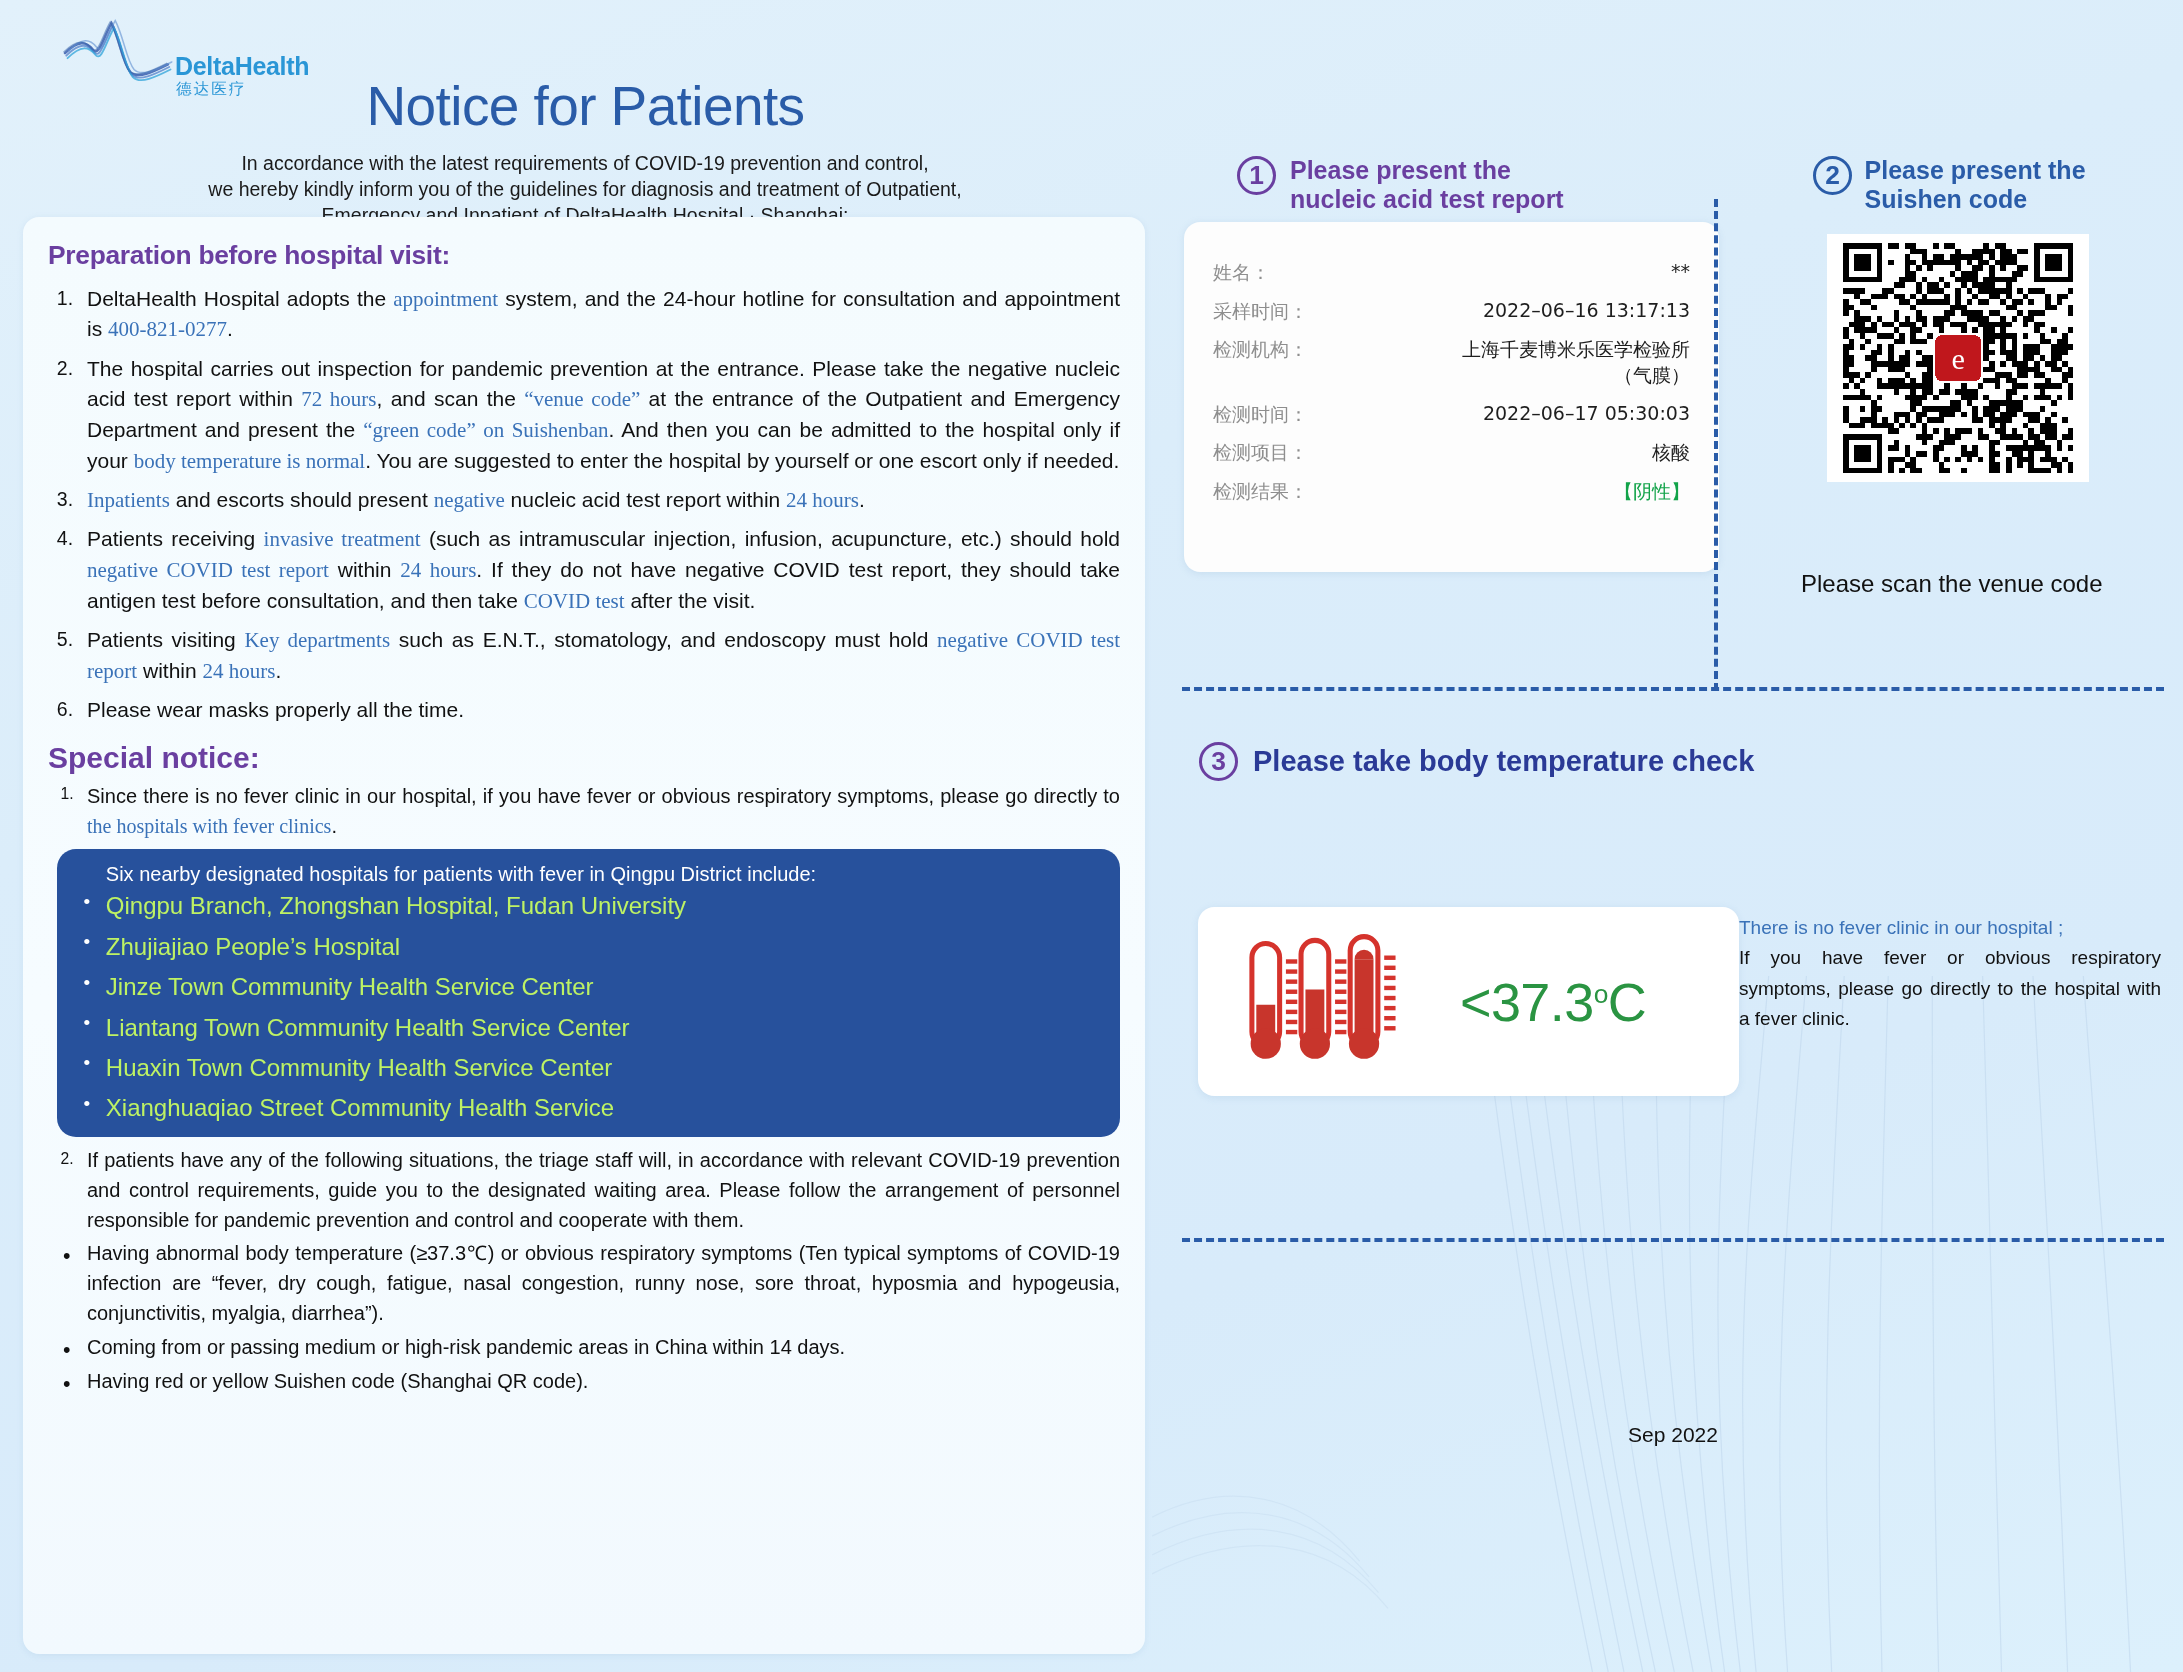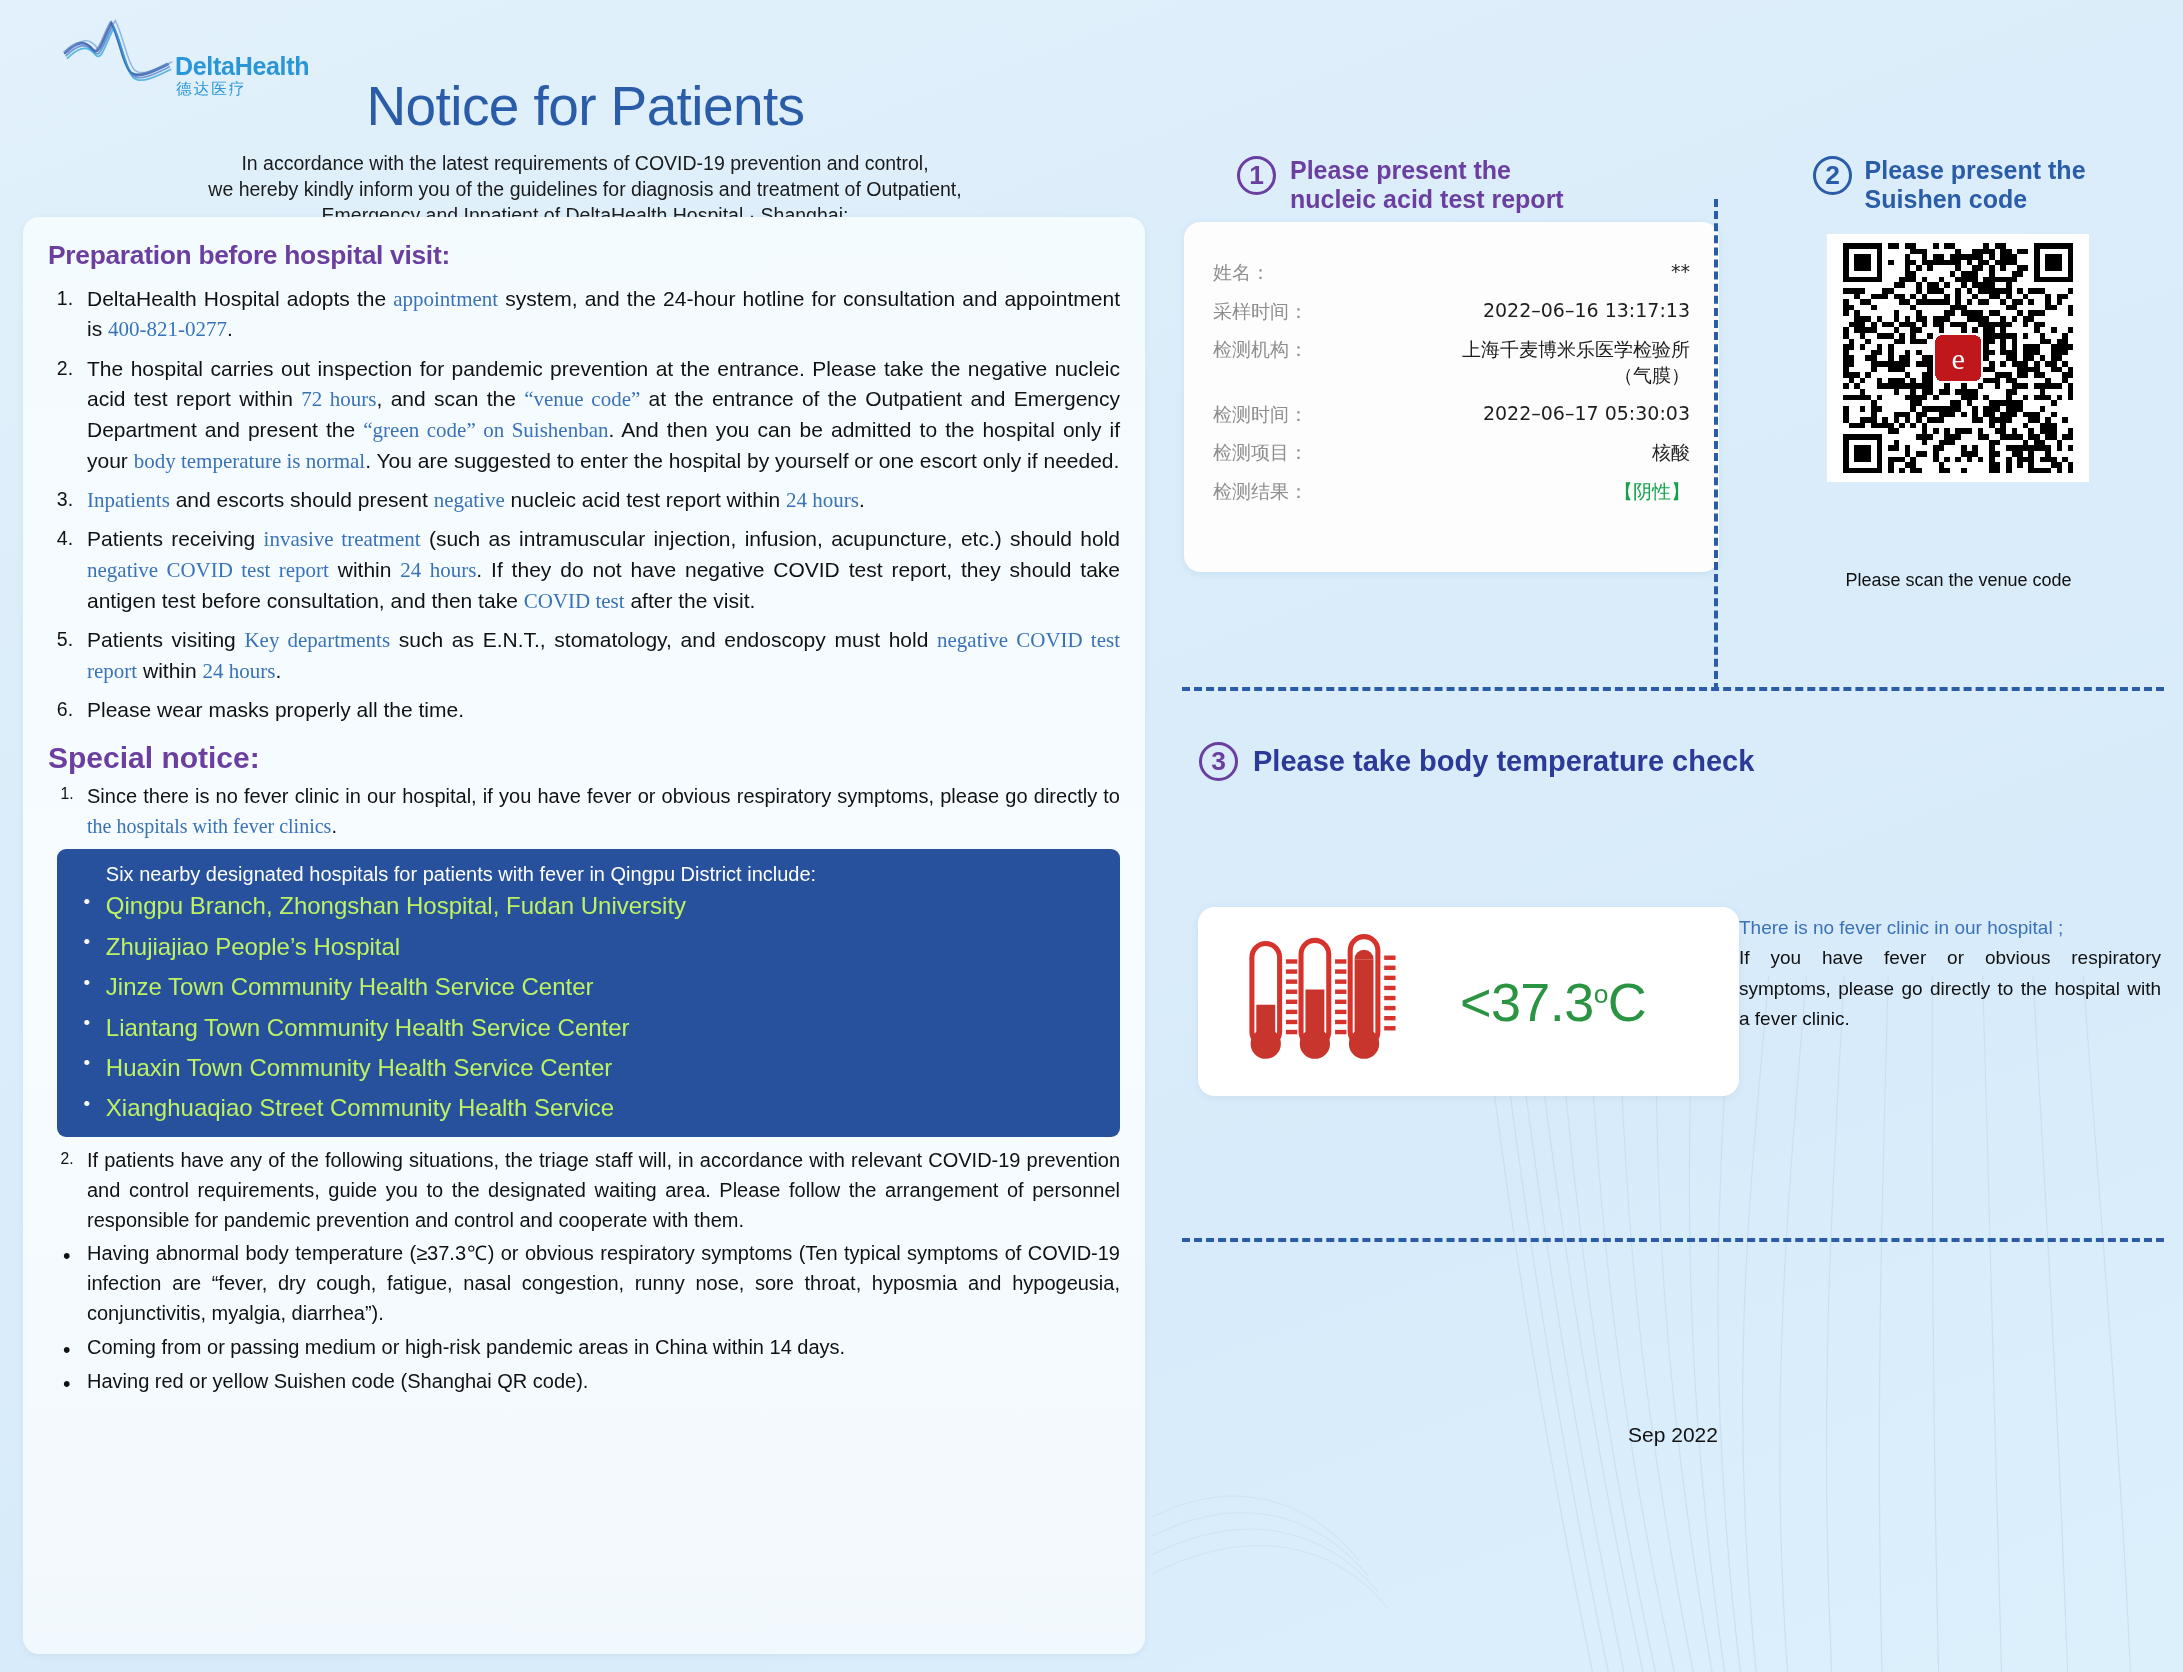--- a/index.html
+++ b/index.html
@@ -92,21 +92,21 @@
     font-size: 20px; line-height: 1.5; color: #111; text-align: justify;
     margin-bottom: 2.5px;
   }
   ol.special > li .num {
     position: absolute; left: 12.6px; top: 1.3px; font-size: 15.7px; color: #111;
   }
 
   
   .hosp-box {
     background: #27519c;
-    border-radius: 9px;
+    border-radius: 19px;
     margin: 7.6px 0 8.8px 8.8px;
     padding: 14px 19px 15px 19px;
     color: #fff;
   }
   .hosp-box .hb-title {
     font-size: 20px; margin: 0 0 8.8px 30px; color: #fff;
   }
   .hosp-box ul { list-style: none; margin: 0; padding: 0; }
   .hosp-box ul li {
     position: relative; font-size: 24px; line-height: 1.0;
@@ -158,21 +158,21 @@
   .rval   { font-size: 19px; color: #1e1e1e; font-family: "DejaVu Sans", sans-serif; text-align: right; }
   .rval.neg { color: #12a349; }
 
   .qr-frame {
     position: absolute; left: 1827px; top: 234px;
     width: 262px; height: 248px; background: #fff; padding: 8.8px;
   }
   .qr-inner { width: 100%; height: 100%; }
   .scan-caption {
     position: absolute; left: 1801px; top: 570px; width: 315px;
-    text-align: center; font-size: 18px; color: #111;
+    text-align: left; font-size: 24px; color: #111;
   }
 
   .vdash {
     position: absolute; left: 1714px; top: 199px;
     width: 0; height: 492px;
     border-left: 4.4px dashed #2a5ca8;
   }
   .hdash1 {
     position: absolute; left: 1182px; top: 687px;
     width: 982px; height: 0;

